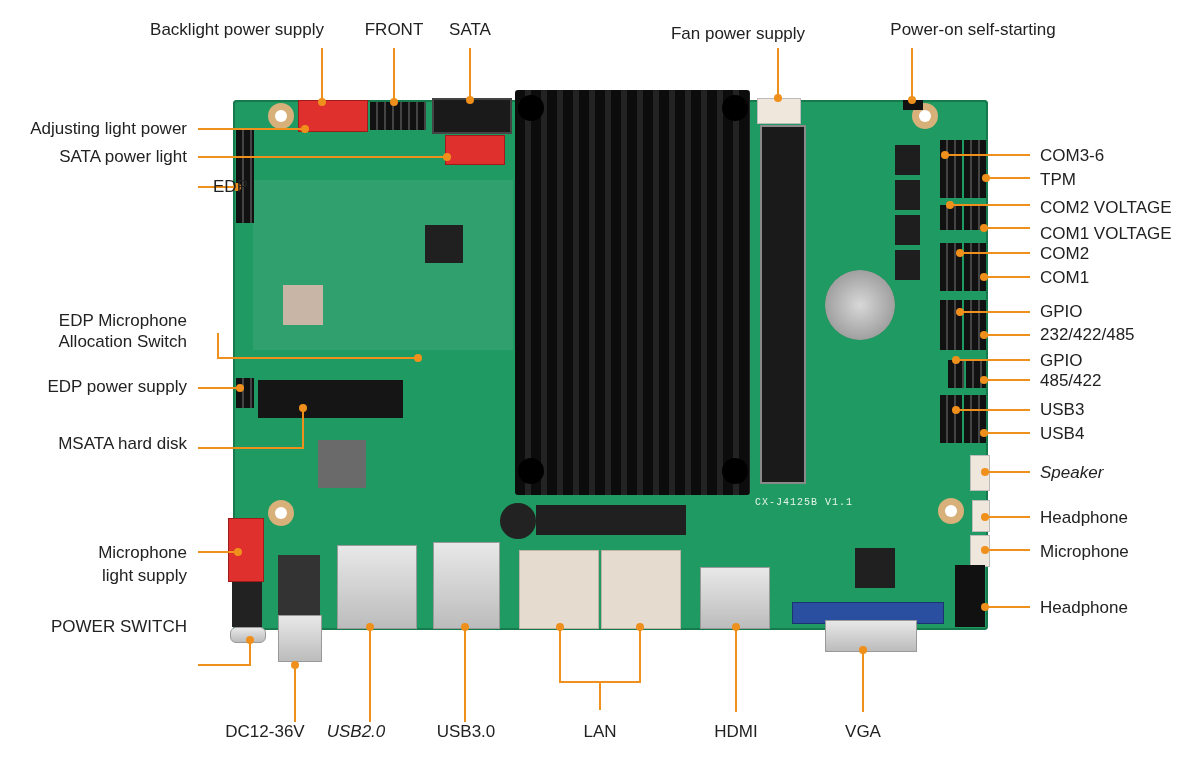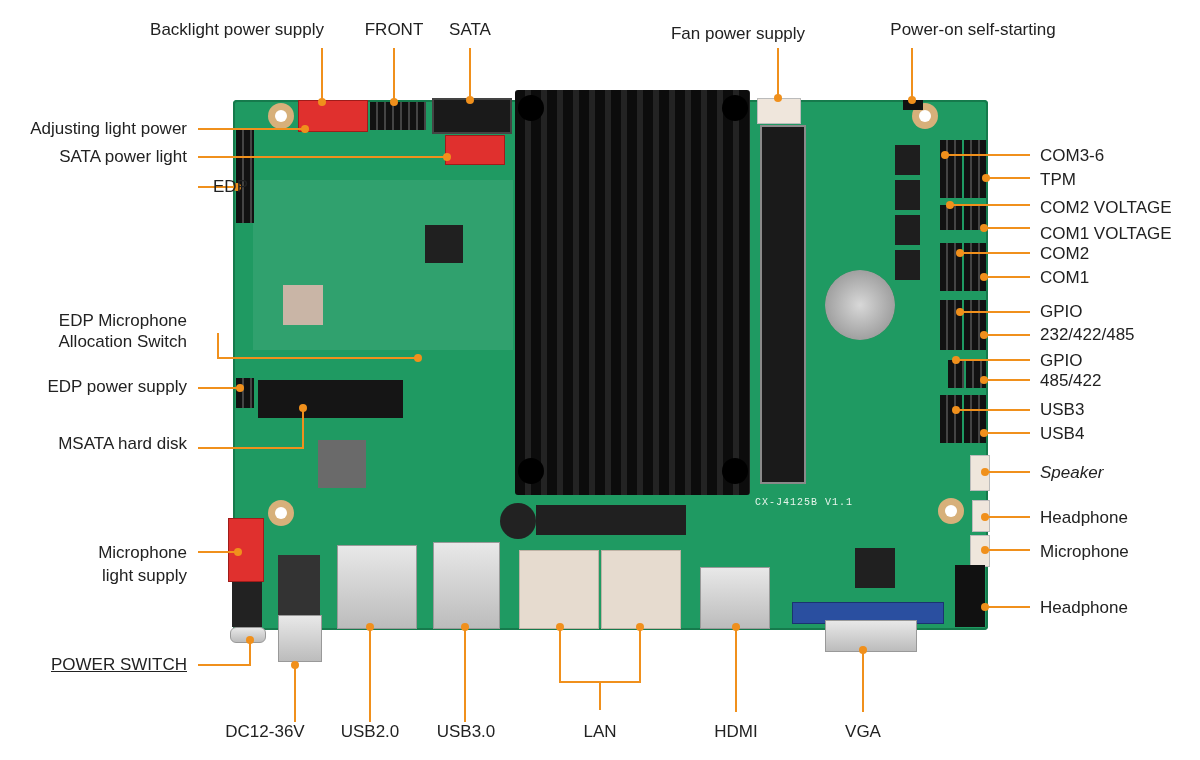--- a/index.html
+++ b/index.html
@@ -186,40 +186,40 @@
 
   <div class="lbl r" style="right:1013px;top:119px;">Adjusting light power</div>
   <div class="lbl r" style="right:1013px;top:147px;">SATA power light</div>
   <div class="lbl r" style="right:952px;top:177px;">EDP</div>
   <div class="lbl r" style="right:1013px;top:311px;">EDP Microphone</div>
   <div class="lbl r" style="right:1013px;top:332px;">Allocation Switch</div>
   <div class="lbl r" style="right:1013px;top:377px;">EDP power supply</div>
   <div class="lbl r" style="right:1013px;top:434px;">MSATA hard disk</div>
   <div class="lbl r" style="right:1013px;top:543px;">Microphone</div>
   <div class="lbl r" style="right:1013px;top:566px;">light supply</div>
-  <div class="lbl r" style="right:1013px;top:655px;text-decoration:underline;">POWER SWITCH</div>
+  <div class="lbl r" style="right:1013px;top:617px;">POWER SWITCH</div>
 
   <div class="lbl" style="left:1040px;top:146px;">COM3-6</div>
   <div class="lbl" style="left:1040px;top:170px;">TPM</div>
   <div class="lbl" style="left:1040px;top:198px;">COM2 VOLTAGE</div>
   <div class="lbl" style="left:1040px;top:224px;">COM1 VOLTAGE</div>
   <div class="lbl" style="left:1040px;top:244px;">COM2</div>
   <div class="lbl" style="left:1040px;top:268px;">COM1</div>
   <div class="lbl" style="left:1040px;top:302px;">GPIO</div>
   <div class="lbl" style="left:1040px;top:325px;">232/422/485</div>
   <div class="lbl" style="left:1040px;top:351px;">GPIO</div>
   <div class="lbl" style="left:1040px;top:371px;">485/422</div>
   <div class="lbl" style="left:1040px;top:400px;">USB3</div>
   <div class="lbl" style="left:1040px;top:424px;">USB4</div>
   <div class="lbl" style="left:1040px;top:463px;font-style:italic;">Speaker</div>
   <div class="lbl" style="left:1040px;top:508px;">Headphone</div>
   <div class="lbl" style="left:1040px;top:542px;">Microphone</div>
   <div class="lbl" style="left:1040px;top:598px;">Headphone</div>
 
   <div class="lbl c" style="left:265px;top:722px;">DC12-36V</div>
-  <div class="lbl c" style="left:370px;top:722px;">USB2.0</div>
+  <div class="lbl c" style="left:356px;top:722px;font-style:italic;">USB2.0</div>
   <div class="lbl c" style="left:466px;top:722px;">USB3.0</div>
   <div class="lbl c" style="left:600px;top:722px;">LAN</div>
   <div class="lbl c" style="left:736px;top:722px;">HDMI</div>
   <div class="lbl c" style="left:863px;top:722px;">VGA</div>
 
   <div class="lbl" style="left:755px;top:493px;font-size:10px;color:#e8f5ec;font-family:'Liberation Mono',monospace;letter-spacing:1px;">CX-J4125B V1.1</div>
 </div>
 
 </body></html>

